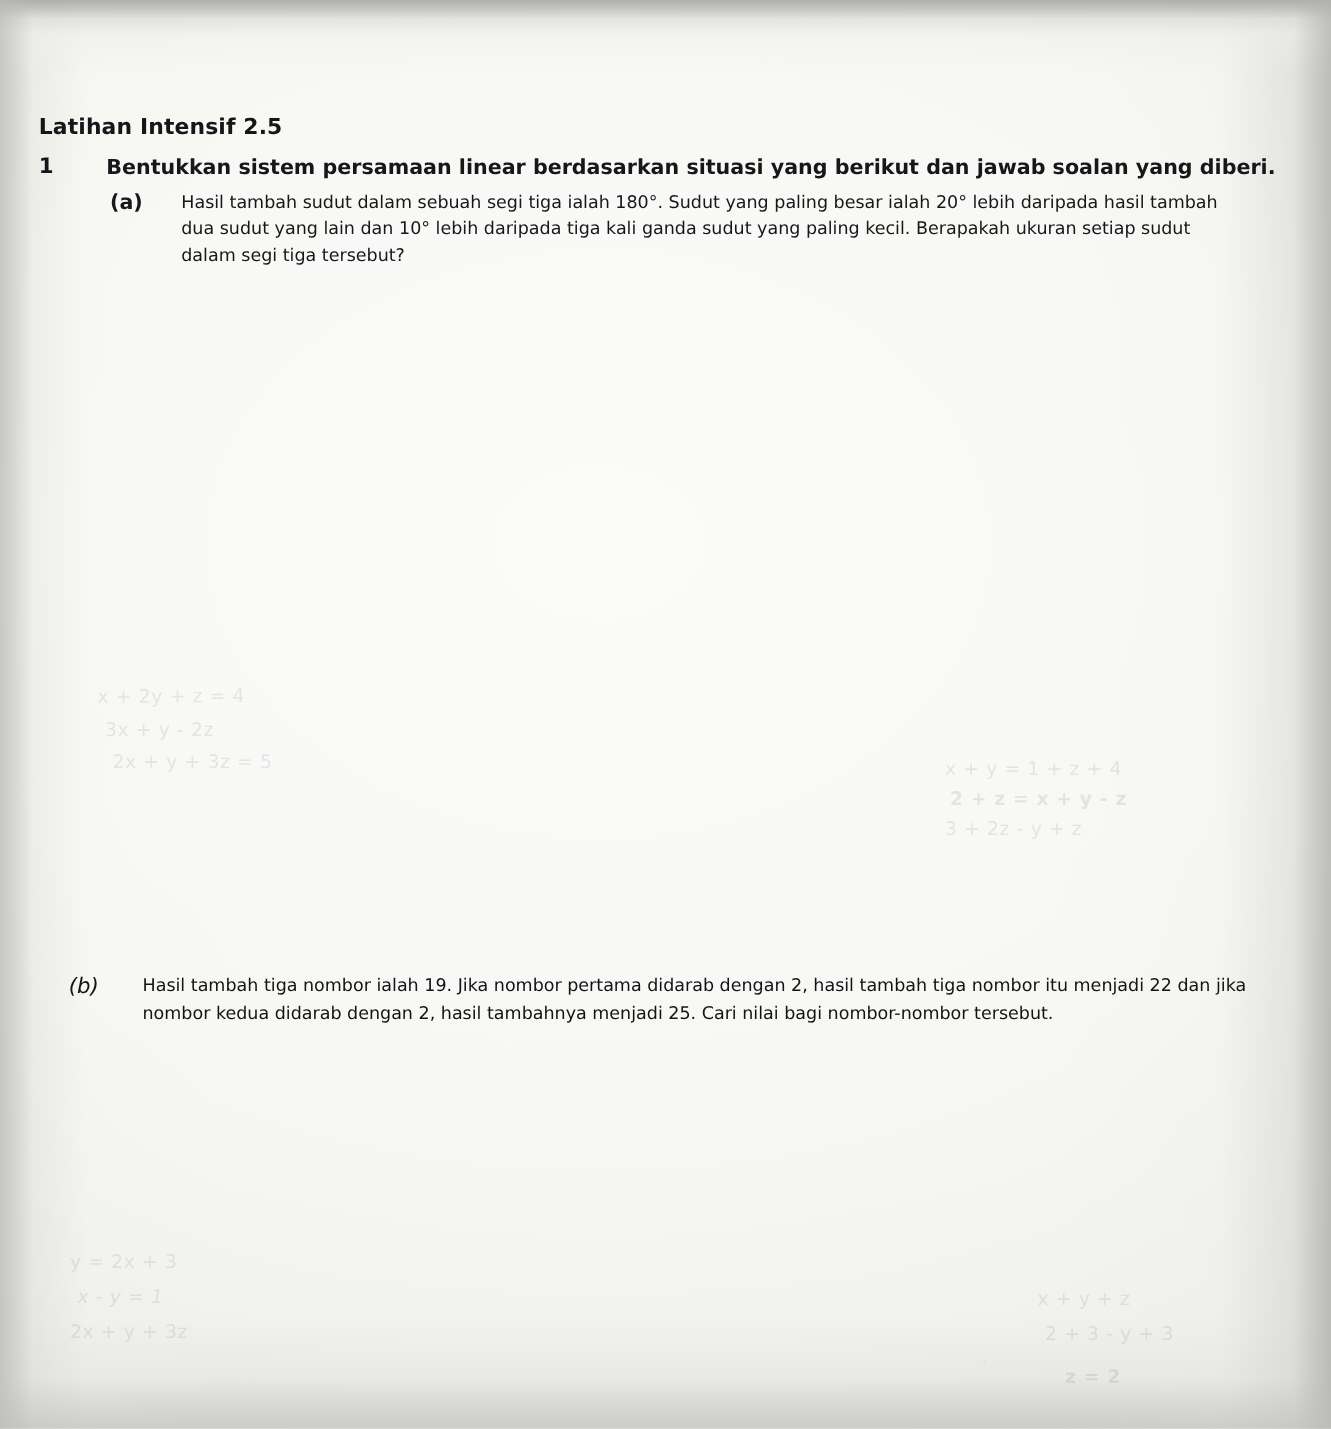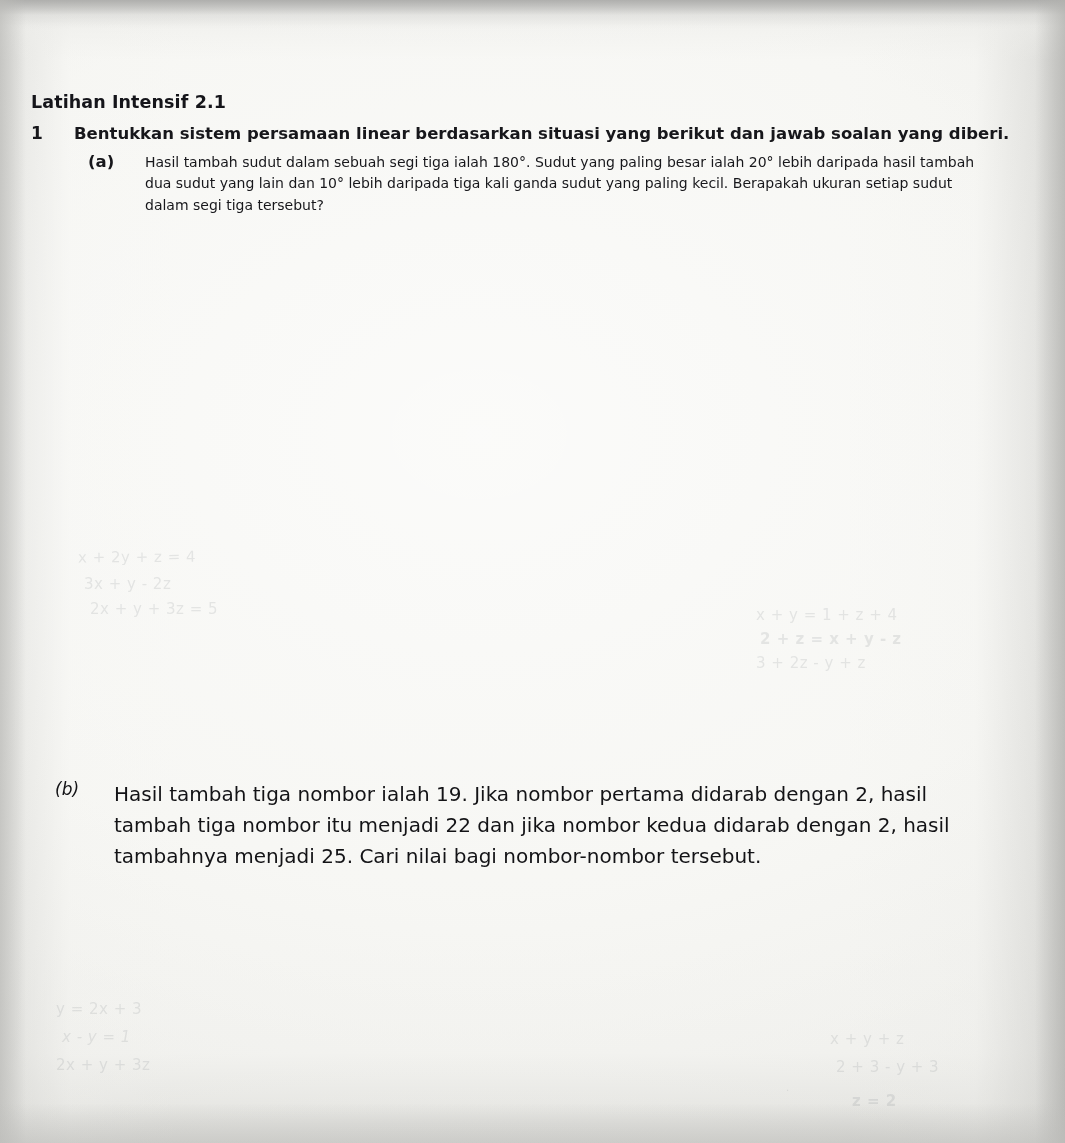--- a/index.html
+++ b/index.html
@@ -49,21 +49,21 @@
   .q-number {
     position: absolute;
     left: 31px;
     top: 123px;
     font-size: 17px;
     font-weight: bold;
     color: #17171b;
   }
   .q-text {
     position: absolute;
-    left: 74px;
+    left: 85px;
     top: 123px;
     width: 965px;
     font-size: 16.5px;
     font-weight: bold;
     line-height: 1.28;
     color: #17171b;
   }
   .part-a-label {
     position: absolute;
     left: 88px;
@@ -89,21 +89,21 @@
     top: 779px;
     font-size: 17px;
     font-style: italic;
     color: #131316;
   }
   .part-b-text {
     position: absolute;
     left: 114px;
     top: 779px;
     width: 890px;
-    font-size: 20px;
+    font-size: 14px;
     line-height: 1.55;
     color: #131316;
   }
   .ghost {
     position: absolute;
     color: rgba(120,125,130,0.16);
     font-size: 15px;
     font-family: "DejaVu Sans", sans-serif;
     white-space: pre;
     pointer-events: none;
@@ -162,21 +162,21 @@
     <div class="ghost g5">2 + z = x + y - z</div>
     <div class="ghost g6">3 + 2z - y + z</div>
     <div class="ghost g7">y = 2x + 3</div>
     <div class="ghost g8">x - y = 1</div>
     <div class="ghost g9">2x + y + 3z</div>
     <div class="ghost g10">x + y + z</div>
     <div class="ghost g11">2 + 3 - y + 3</div>
     <div class="ghost g12">z = 2</div>
     <div class="ghost g13">.</div>
 
-    <div class="heading">Latihan Intensif 2.1</div>
+    <div class="heading">Latihan Intensif 2.5</div>
 
     <div class="q-number">1</div>
     <div class="q-text">Bentukkan sistem persamaan linear berdasarkan situasi yang berikut dan jawab soalan yang diberi.</div>
 
     <div class="part-a-label">(a)</div>
     <div class="part-a-text">Hasil tambah sudut dalam sebuah segi tiga ialah 180°. Sudut yang paling besar ialah 20° lebih daripada hasil tambah dua sudut yang lain dan 10° lebih daripada tiga kali ganda sudut yang paling kecil. Berapakah ukuran setiap sudut dalam segi tiga tersebut?</div>
 
     <div class="part-b-label">(b)</div>
     <div class="part-b-text ital">Hasil tambah tiga nombor ialah 19. Jika nombor pertama didarab dengan 2, hasil tambah tiga nombor itu menjadi 22 dan jika nombor kedua didarab dengan 2, hasil tambahnya menjadi 25. Cari nilai bagi nombor-nombor tersebut.</div>
   </div>

